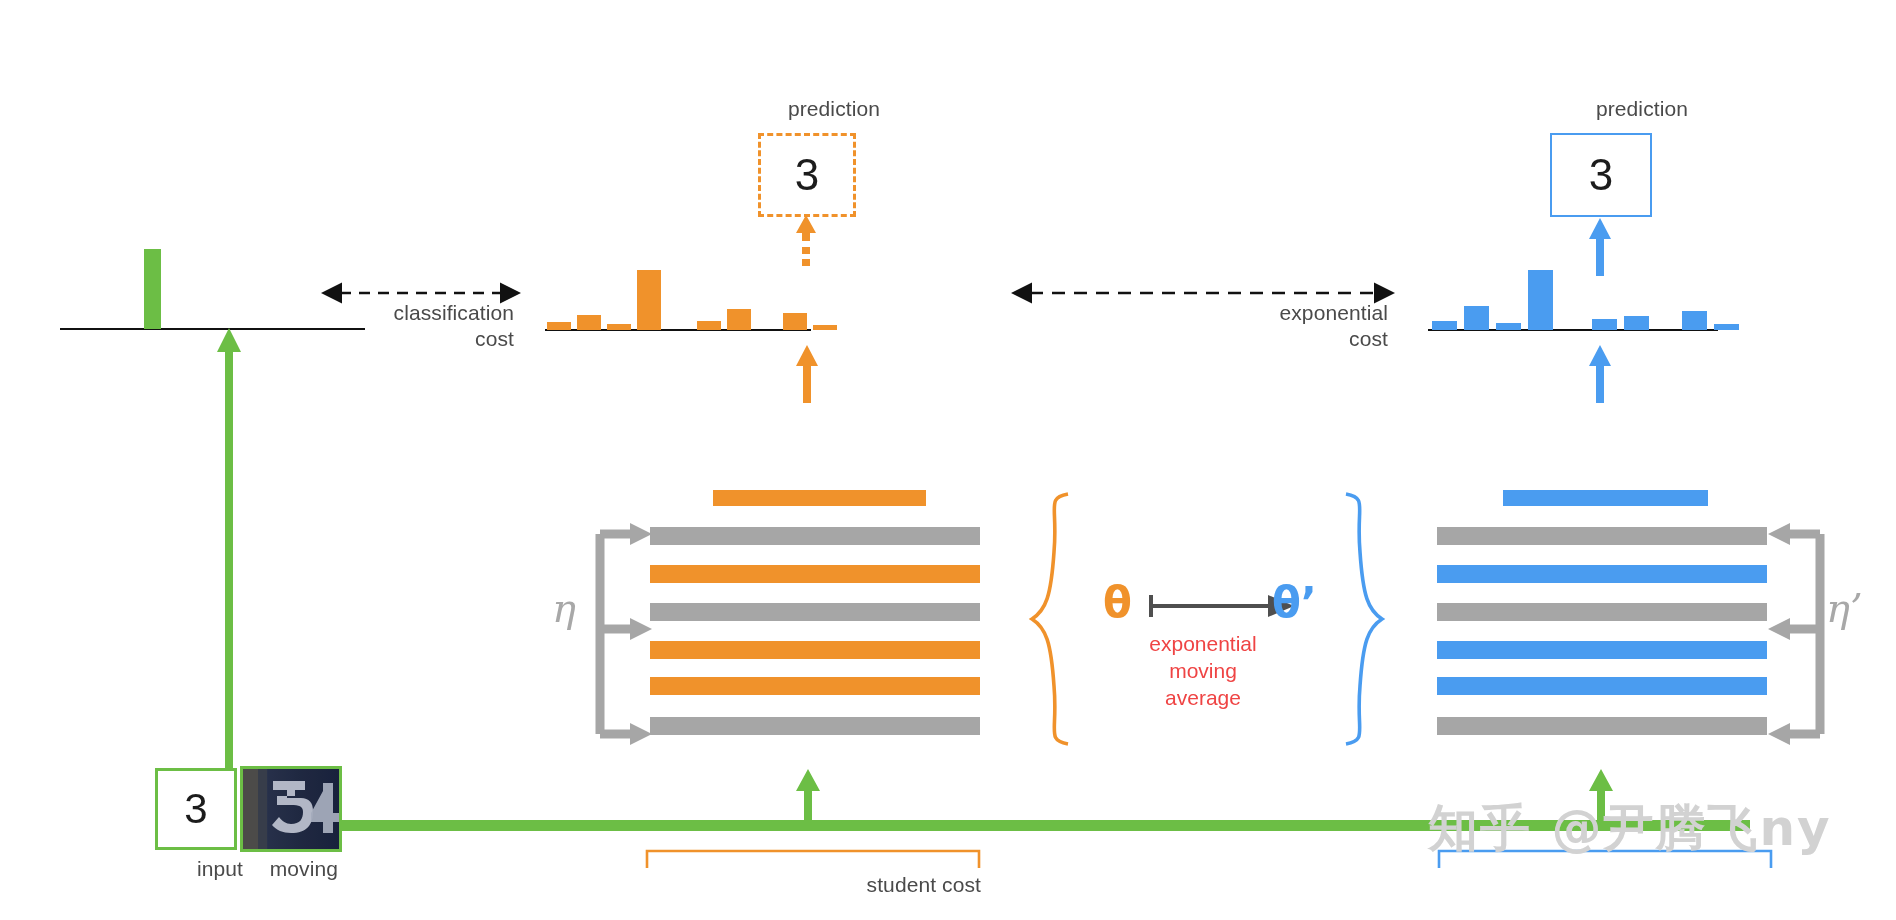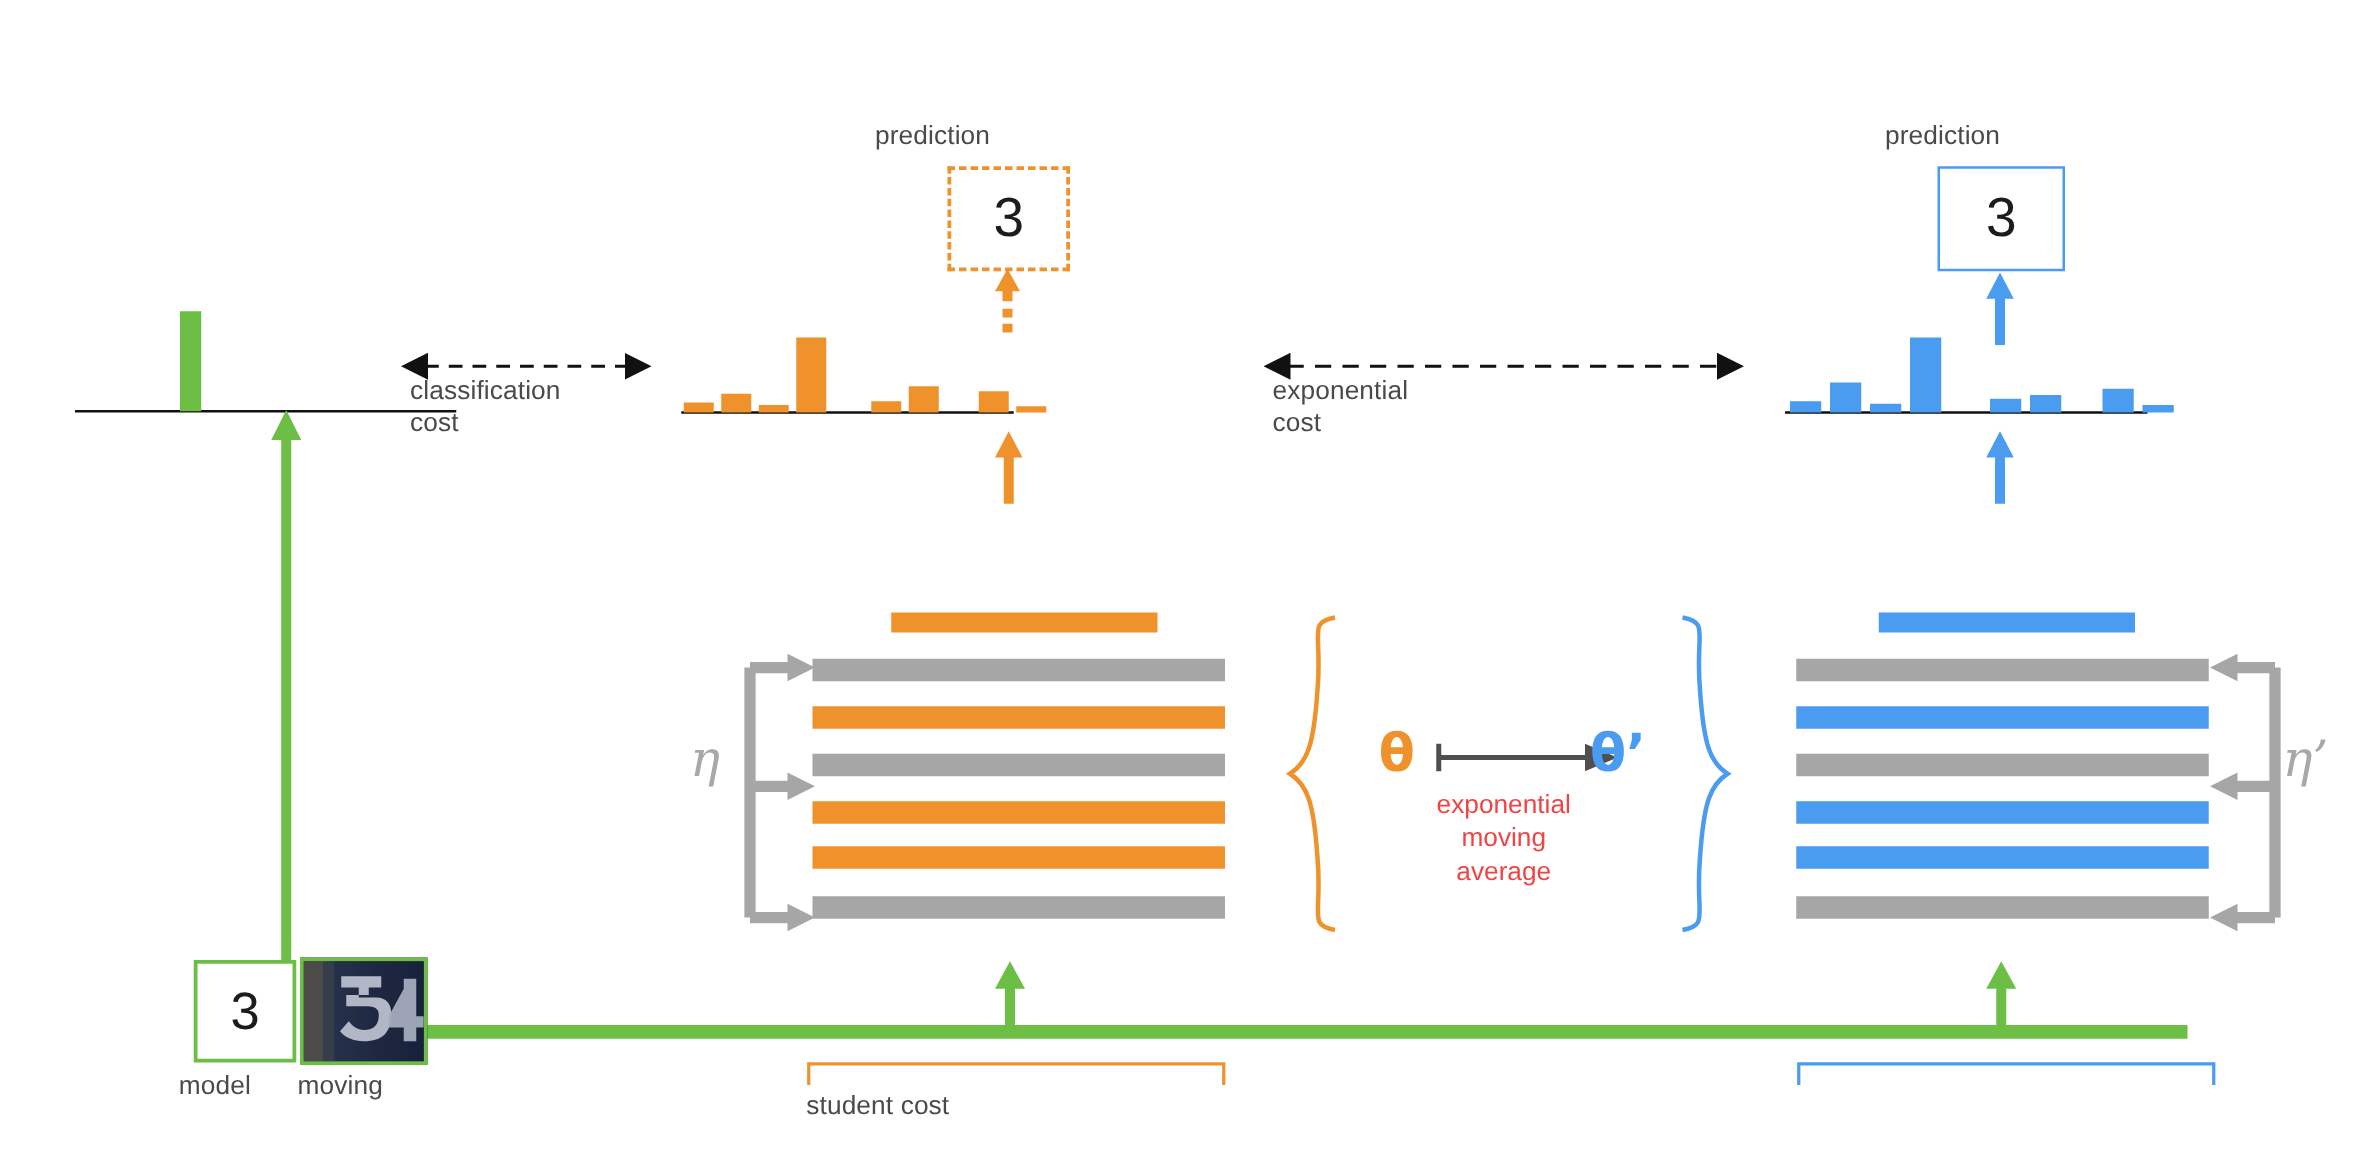--- a/index.html
+++ b/index.html
@@ -20,21 +20,21 @@
     left: 0; top: 0;
     width: 1896px;
     height: 920px;
   }
   .abs { position: absolute; }
 
   .cap {
     position: absolute;
     font-size: 21px;
     color: #4a4a4a;
-    text-align: left;
+    text-align: right;
     letter-spacing: 0.1px;
     line-height: 26px;
     white-space: pre-line;
   }
 
   
   .hist { position: absolute; }
   .hist .axis {
     position: absolute;
     left: 0;
@@ -276,21 +276,21 @@
     <path d="M13,0 L25,22 L17,22 L17,56 L9,56 L9,22 L1,22 z" fill="#6cbe45"></path>
   </svg>
 
   <svg class="abs" style="left:216px; top:328px;" width="26" height="450" viewBox="0 0 26 450">
     <path d="M13,0 L25,24 L17,24 L17,450 L9,450 L9,24 L1,24 z" fill="#6cbe45"></path>
   </svg>
 
   <div class="labelbox" style="left:155px; top:768px; width:76px; height:76px;">
     <span>3</span>
   </div>
-  <div class="cap" style="left:143px; top:856px; width:100px;">model</div>
+  <div class="cap" style="left:143px; top:856px; width:100px;">input</div>
 
   <div class="inputimg" style="left:240px; top:766px; width:96px; height:80px;">
     <svg class="inner" viewBox="0 0 96 80" preserveAspectRatio="none">
       <defs>
         <linearGradient id="bgv" x1="0" y1="0" x2="1" y2="0">
           <stop offset="0%" stop-color="#4c4c4c"></stop>
           <stop offset="16%" stop-color="#6a6a66"></stop>
           <stop offset="26%" stop-color="#2a3550"></stop>
           <stop offset="60%" stop-color="#222c46"></stop>
           <stop offset="100%" stop-color="#1a2440"></stop>
@@ -316,14 +316,15 @@
 
   <svg class="abs" style="left:645px; top:848px;" width="336" height="22" viewBox="0 0 336 22">
     <path d="M2,20 L2,3 L334,3 L334,20" fill="none" stroke="#f0922b" stroke-width="2.6"></path>
   </svg>
   <div class="cap" style="left:645px; top:872px; width:336px;">student cost</div>
 
   <svg class="abs" style="left:1437px; top:848px;" width="336" height="22" viewBox="0 0 336 22">
     <path d="M2,20 L2,3 L334,3 L334,20" fill="none" stroke="#4a9cf0" stroke-width="2.6"></path>
   </svg>
 
+  <div class="watermark" style="left:1428px; top:795px;">知乎 @尹腾飞ny</div>
 
 </div>
 
 </body></html>

